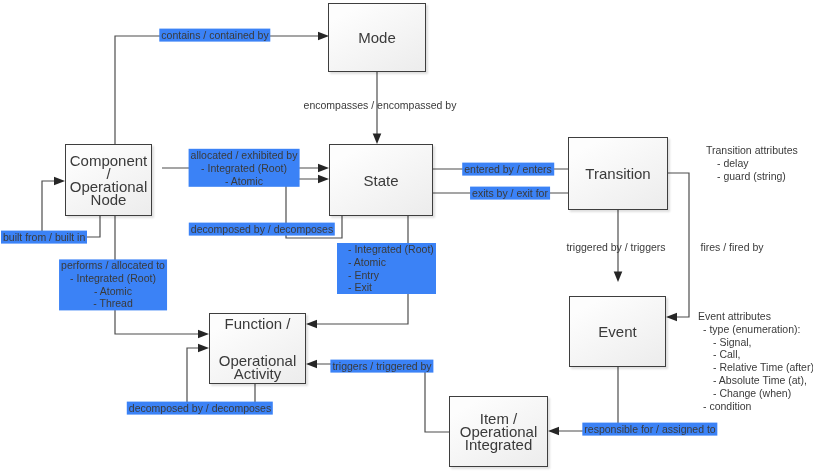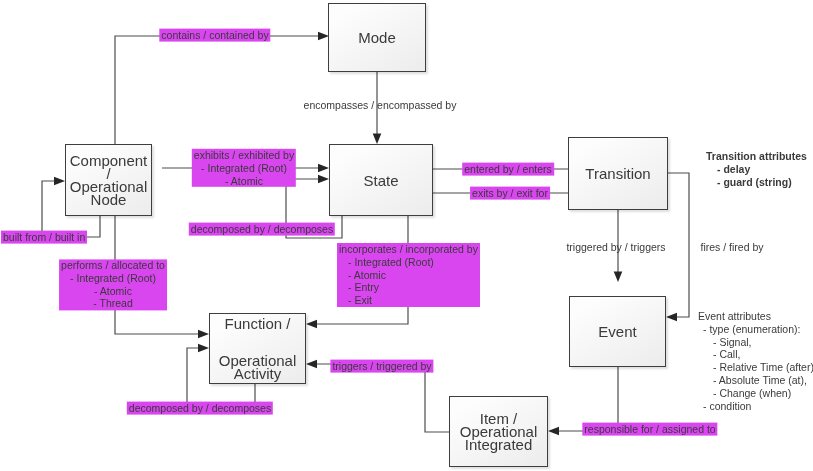--- a/index.html
+++ b/index.html
@@ -12,21 +12,21 @@
   .arrow { fill:#262626; stroke:none; }
   .box {
     position:absolute; box-sizing:border-box;
     display:flex; flex-direction:column; align-items:center; justify-content:center;
     background:linear-gradient(150deg,#fdfdfd 15%,#ececec 100%);
     border:1px solid #3e3e3e;
     box-shadow:2px 2px 2px rgba(0,0,0,0.13);
     font-size:15px; line-height:13px; text-align:center;
   }
   .lbl { position:absolute; font-size:10.5px; line-height:12.8px; white-space:nowrap; }
-  .lbl.bg { background:#d946ef; padding:0 2px; }
+  .lbl.bg { background:#3b82f6; padding:0 2px; }
   .lbl.c  { transform:translate(-50%,-50%); text-align:center; }
   .lbl.cy { transform:translateY(-50%); }
   .ind1 { padding-left:5px; }
   .ind2 { padding-left:15px; }
   .ind9 { padding-left:9px; }
   .ind11 { padding-left:11px; }
 </style>
 </head>
 <body>
 
@@ -103,59 +103,58 @@
     <div>Item /</div>
     <div>Operational</div>
     <div>Integrated</div>
   </div>
 
   <div class="lbl c bg" style="left:215px; top:35px;">contains / contained by</div>
 
   <div class="lbl c" style="left:380px; top:105px;">encompasses / encompassed by</div>
 
   <div class="lbl c bg" style="left:244px; top:168px;">
-    <div>exhibits / exhibited by</div>
+    <div>allocated / exhibited by</div>
     <div>- Integrated (Root)</div>
     <div>- Atomic</div>
   </div>
 
   <div class="lbl cy bg" style="left:1px; top:237px;">built from / built in</div>
 
   <div class="lbl c bg" style="left:113px; top:285px;">
     <div>performs / allocated to</div>
     <div>- Integrated (Root)</div>
     <div>- Atomic</div>
     <div>- Thread</div>
   </div>
 
   <div class="lbl c bg" style="left:262px; top:229px;">decomposed by / decomposes</div>
 
   <div class="lbl bg" style="left:337px; top:243px;">
-    <div>incorporates / incorporated by</div>
     <div class="ind9">- Integrated (Root)</div>
     <div class="ind9">- Atomic</div>
     <div class="ind9">- Entry</div>
     <div class="ind9">- Exit</div>
   </div>
 
   <div class="lbl c bg" style="left:508px; top:169px;">entered by / enters</div>
 
   <div class="lbl c bg" style="left:510px; top:193px;">exits by / exit for</div>
 
   <div class="lbl c" style="left:616px; top:247px;">triggered by / triggers</div>
 
   <div class="lbl c" style="left:732px; top:247px;">fires / fired by</div>
 
   <div class="lbl c bg" style="left:200px; top:408px;">decomposed by / decomposes</div>
 
   <div class="lbl c bg" style="left:382px; top:366px;">triggers / triggered by</div>
 
   <div class="lbl c bg" style="left:650px; top:429px;">responsible for / assigned to</div>
 
-  <div class="lbl" style="left:706px; top:150px;font-weight:bold;">
+  <div class="lbl" style="left:706px; top:144px;">
     <div>Transition attributes</div>
     <div class="ind11">- delay</div>
     <div class="ind11">- guard (string)</div>
   </div>
 
   <div class="lbl" style="left:698px; top:310px;">
     <div>Event attributes</div>
     <div class="ind1">- type (enumeration):</div>
     <div class="ind2">- Signal,</div>
     <div class="ind2">- Call,</div>

